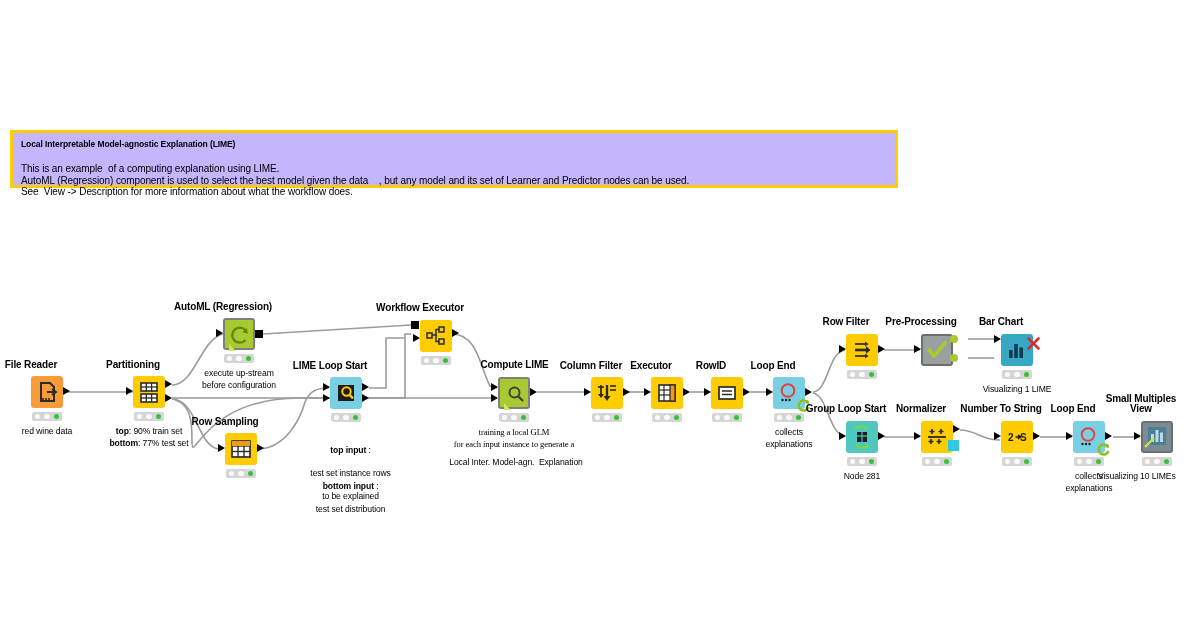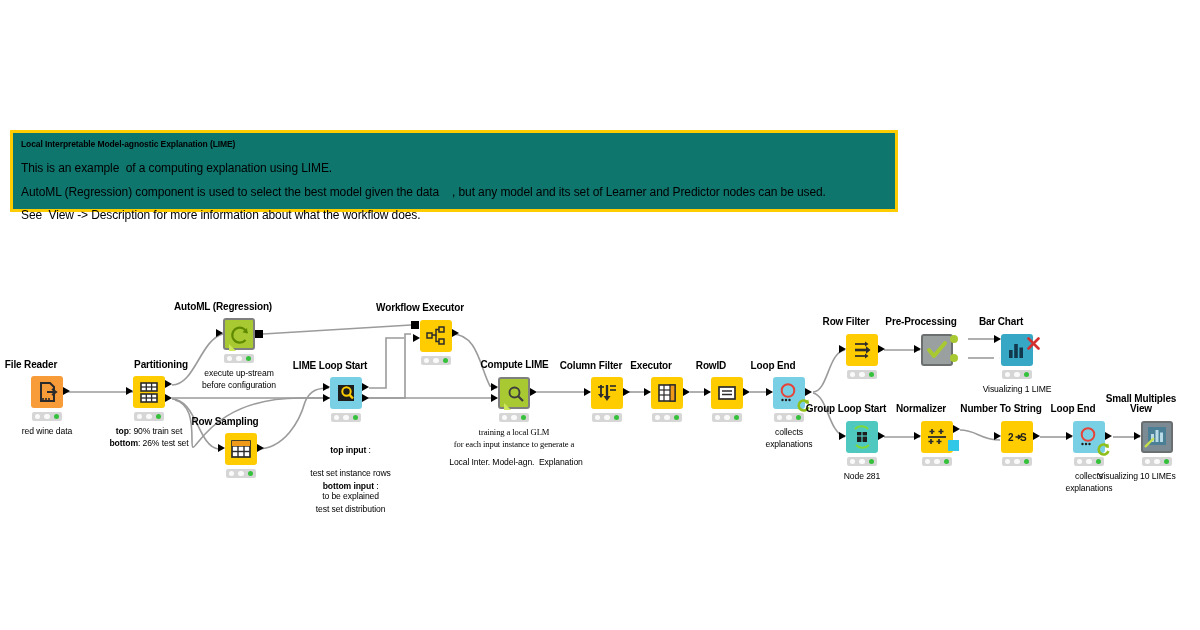--- a/index.html
+++ b/index.html
@@ -18,40 +18,39 @@
     position: absolute;
     left: 0; top: 0;
     width: 1200px; height: 630px;
   }
   
   .annotation {
     position: absolute;
     left: 10px;
     top: 130px;
     width: 888px;
-    height: 82px;
+    height: 58px;
     border: 3px solid #FFCC00;
-    background: #0f766e;
+    background: #c4b5fd;
     box-sizing: border-box;
     padding: 6px 8px 4px 8px;
   }
   .annotation .ann-title {
     font-size: 8.5px;
     font-weight: bold;
     color: #000;
     letter-spacing: -0.1px;
     margin-bottom: 14px;
   }
   .annotation .ann-line {
-    font-size: 12px;
+    font-size: 10px;
     color: #000;
     line-height: 11.5px;
     letter-spacing: -0.1px;
     white-space: pre;
-    margin-top: 12px;
   }
   
   #edges {
     position: absolute;
     left: 0; top: 0;
     width: 1200px;
     height: 630px;
     pointer-events: none;
   }
   
@@ -269,21 +268,21 @@
     <div class="port out" style="top:11px;"></div>
     <div class="status">
         <i></i>
         <i></i>
         <i class="on"></i>
       </div>
     <div class="node-caption">red wine data</div>
   </div>
 
   <div class="node" style="left:133px; top:376px;">
-    <div class="node-title" style="top:-16px;margin-left:28px;">Partitioning</div>
+    <div class="node-title" style="top:-16px;">Partitioning</div>
     <div class="node-box yellow">
       <svg width="32" height="32" viewBox="0 0 32 32">
         <rect x="8" y="7" width="16" height="8" fill="#fff" stroke="#2b2b2b" stroke-width="1.6"></rect>
         <line x1="8" y1="11" x2="24" y2="11" stroke="#2b2b2b" stroke-width="1.3"></line>
         <line x1="13.3" y1="7" x2="13.3" y2="15" stroke="#2b2b2b" stroke-width="1.3"></line>
         <line x1="18.6" y1="7" x2="18.6" y2="15" stroke="#2b2b2b" stroke-width="1.3"></line>
         <rect x="8" y="18" width="16" height="8" fill="#fff" stroke="#2b2b2b" stroke-width="1.6"></rect>
         <line x1="8" y1="22" x2="24" y2="22" stroke="#2b2b2b" stroke-width="1.3"></line>
         <line x1="13.3" y1="18" x2="13.3" y2="26" stroke="#2b2b2b" stroke-width="1.3"></line>
         <line x1="18.6" y1="18" x2="18.6" y2="26" stroke="#2b2b2b" stroke-width="1.3"></line>
@@ -291,21 +290,21 @@
     </div>
     <div class="port in" style="top:11px;"></div>
     <div class="port out" style="top:4px;"></div>
     <div class="port out" style="top:18px;"></div>
     <div class="status">
         <i></i>
         <i></i>
         <i class="on"></i>
       </div>
     <div class="node-caption"><span style="font-weight:bold">top</span><span>: 90% train set</span>
-<span style="font-weight:bold">bottom</span><span>: 26% test set</span></div>
+<span style="font-weight:bold">bottom</span><span>: 77% test set</span></div>
   </div>
 
   <div class="node" style="left:223px; top:318px;">
     <div class="node-title" style="top:-16px;">AutoML (Regression)</div>
     <div class="node-box olive">
       <svg width="32" height="32" viewBox="0 0 32 32">
         <path d="M22 13 a7.5 7.5 0 1 0 -1.5 7" fill="none" stroke="#5f8a00" stroke-width="2.2"></path>
         <path d="M22 8 l0.6 5.6 -5.2 -1.3 z" fill="#5f8a00"></path>
         <path d="M4 24 L11 31 L4 31 Z" fill="#cde95b"></path>
       </svg>

